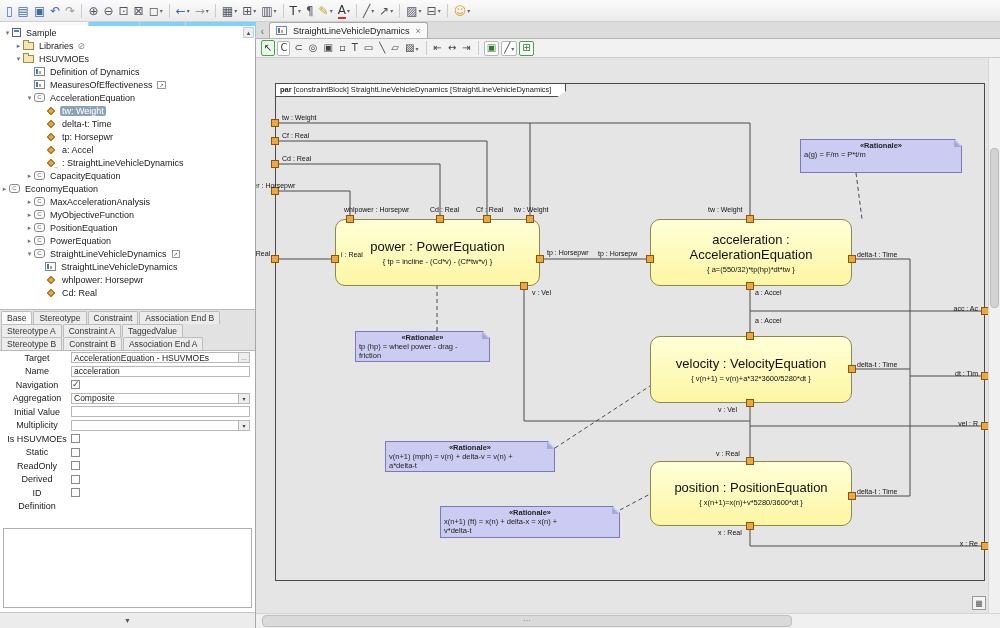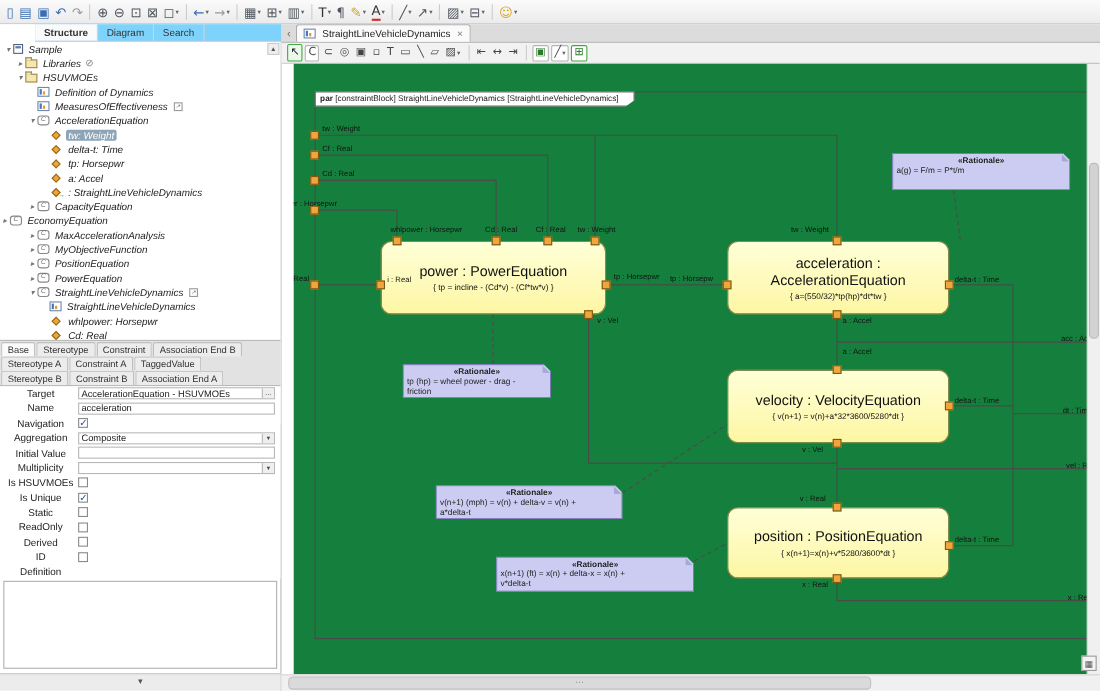--- a/index.html
+++ b/index.html
@@ -25,21 +25,21 @@
 
   
   #left-panel{position:absolute;left:0;top:22px;width:256px;height:606px;background:#fff;
     border-right:1px solid #a8a8a8;}
   #panel-tabs{position:absolute;left:0;top:0;width:100%;height:16px;background:#7dd3fc;
     border-bottom:1px solid #c8c8c8;display:flex;align-items:center;font-size:9px;margin-left:32px;}
   .ptab-top{padding:1px 8px;border-right:1px solid #d2d2d2;color:#333;height:100%;display:flex;align-items:center;}
   .ptab-top.active{background:#fafafa;font-weight:bold;}
   #panel-tabs .dd-right{margin-left:auto;margin-right:5px;font-size:7px;color:#444;}
 
-  #tree{position:absolute;left:0;top:16px;width:100%;height:347px;overflow:hidden;background:#fff;font-style:italic;}
+  #tree{position:absolute;left:0;top:4px;width:100%;height:347px;overflow:hidden;background:#fff;}
   .trow{display:flex;align-items:center;height:13px;white-space:nowrap;font-size:9px;}
   .exp{width:9px;font-size:7px;color:#777;text-align:center;flex:none;}
   .tlabel{padding:0 2px;border-radius:2px;}
   .tlabel.sel{background:#8da4b6;color:#fff;}
   .bslash{color:#888;font-size:9px;margin-left:2px;font-family:"DejaVu Sans",sans-serif;}
   .blink{font-size:5px;border:1px solid #999;color:#555;margin-left:3px;padding:0 1px;background:#fff;line-height:6px;}
   #tree-scroll-up{position:absolute;right:1px;top:1px;width:11px;height:11px;font-size:6px;color:#555;
     background:#eee;border:1px solid #ccc;display:flex;align-items:center;justify-content:center;}
 
   
@@ -91,21 +91,21 @@
   #diagram-tabbar{position:absolute;left:0;top:0;width:100%;height:17px;background:#dcdcdc;
     border-bottom:1px solid #b5b5b5;display:flex;align-items:flex-end;}
   #tab-chevron{width:13px;font-size:10px;color:#666;text-align:center;padding-bottom:1px;}
   .dtab{display:flex;align-items:center;height:16px;background:#fafafa;border:1px solid #aaa;border-bottom:none;
     border-radius:3px 3px 0 0;padding:0 6px;font-size:9px;gap:3px;}
   .dtab-close{color:#777;font-size:9px;margin-left:3px;}
   #diagram-toolbar{position:absolute;left:0;top:17px;width:100%;height:19px;background:#f2f2f2;
     border-bottom:1px solid #ccc;display:flex;align-items:center;padding:0 5px;gap:2px;}
   #diagram-toolbar .tbi .glyph{font-size:10px;}
 
-  #canvas{position:absolute;left:11px;top:36px;width:732px;height:555px;background:#15803d;overflow:hidden;}
+  #canvas{position:absolute;left:0;top:36px;width:732px;height:555px;background:#e5e5e5;overflow:hidden;}
   #wires{position:absolute;left:0;top:0;width:732px;height:555px;}
   #wires polyline{fill:none;stroke:#4a4a4a;stroke-width:1;}
   #frame{position:absolute;border:1px solid #4a4a4a;}
   #frame-title{position:absolute;left:-1px;top:-1px;background:#fff;border:1px solid #4a4a4a;
     font-size:7.5px;padding:1px 14px 2px 4px;white-space:nowrap;
     clip-path:polygon(0 0,100% 0,100% 55%,calc(100% - 9px) 100%,0 100%);}
   .cblock{position:absolute;background:linear-gradient(180deg,#ffffd8,var(--block-fill));
     border:1px solid var(--block-border);border-radius:10px;display:flex;flex-direction:column;
     align-items:center;justify-content:center;gap:3px;padding:2px;}
   .btitle{font-size:13px;color:#111;text-align:center;}
@@ -399,24 +399,20 @@
         <div class="prow">
           <span class="plabel">Multiplicity</span>
           <span class="pfield">
             <span class="pval"></span>
             <span class="carrow">▾</span>
           </span>
         </div>
         <div class="prow">
           <span class="plabel">Is HSUVMOEs</span>
           <span class="pcheck"></span>
-        </div>
-        <div class="prow">
-          <span class="plabel">Is Unique</span>
-          <span class="pcheck checked"></span>
         </div>
         <div class="prow">
           <span class="plabel">Static</span>
           <span class="pcheck"></span>
         </div>
         <div class="prow">
           <span class="plabel">ReadOnly</span>
           <span class="pcheck"></span>
         </div>
         <div class="prow">

